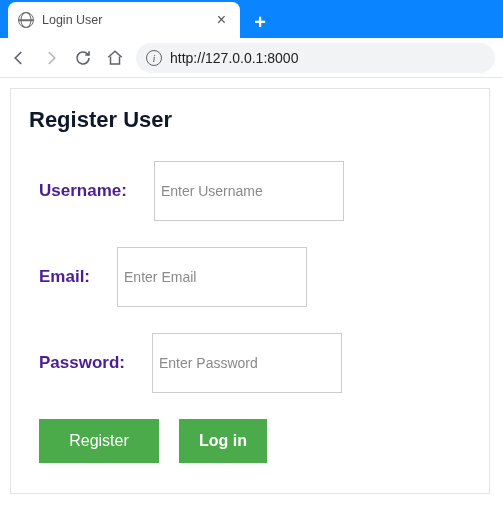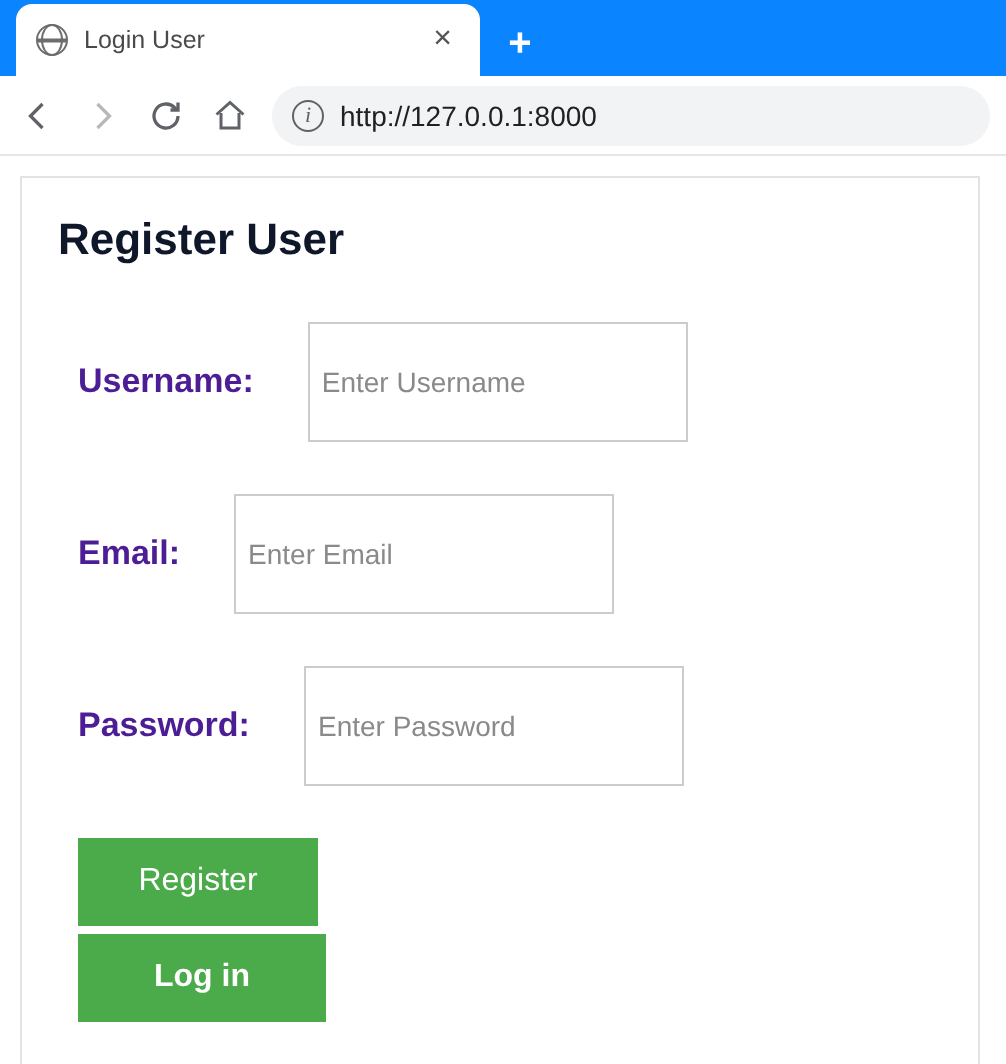--- a/index.html
+++ b/index.html
@@ -140,34 +140,33 @@
     border:1px solid #ccc;
     padding: 0 6px;
     font-size:14px;
     color:#333;
     width: 190px;
     outline:none;
   }
   .field-row input::placeholder { color:#8a8a8a; }
   .buttons {
     display:flex;
-    gap: 4px;
+    gap: 20px;
     margin-left: 10px;
-    flex-direction: column;
   }
   .btn {
     background:#4bab4b;
     color:#fff;
     border:none;
     height:44px;
     width:120px;
     font-size:16px;
     cursor:pointer;
   }
-  .btn:nth-child(2){ font-weight:bold; width:124px; }
+  .btn:nth-child(2){ font-weight:bold; width:88px; }
 </style>
 </head>
 <body>
 
 <div class="chrome-tabs">
   <div class="tab">
     <span class="favicon"></span>
     <span class="title">Login User</span>
     <span class="close">×</span>
   </div>

